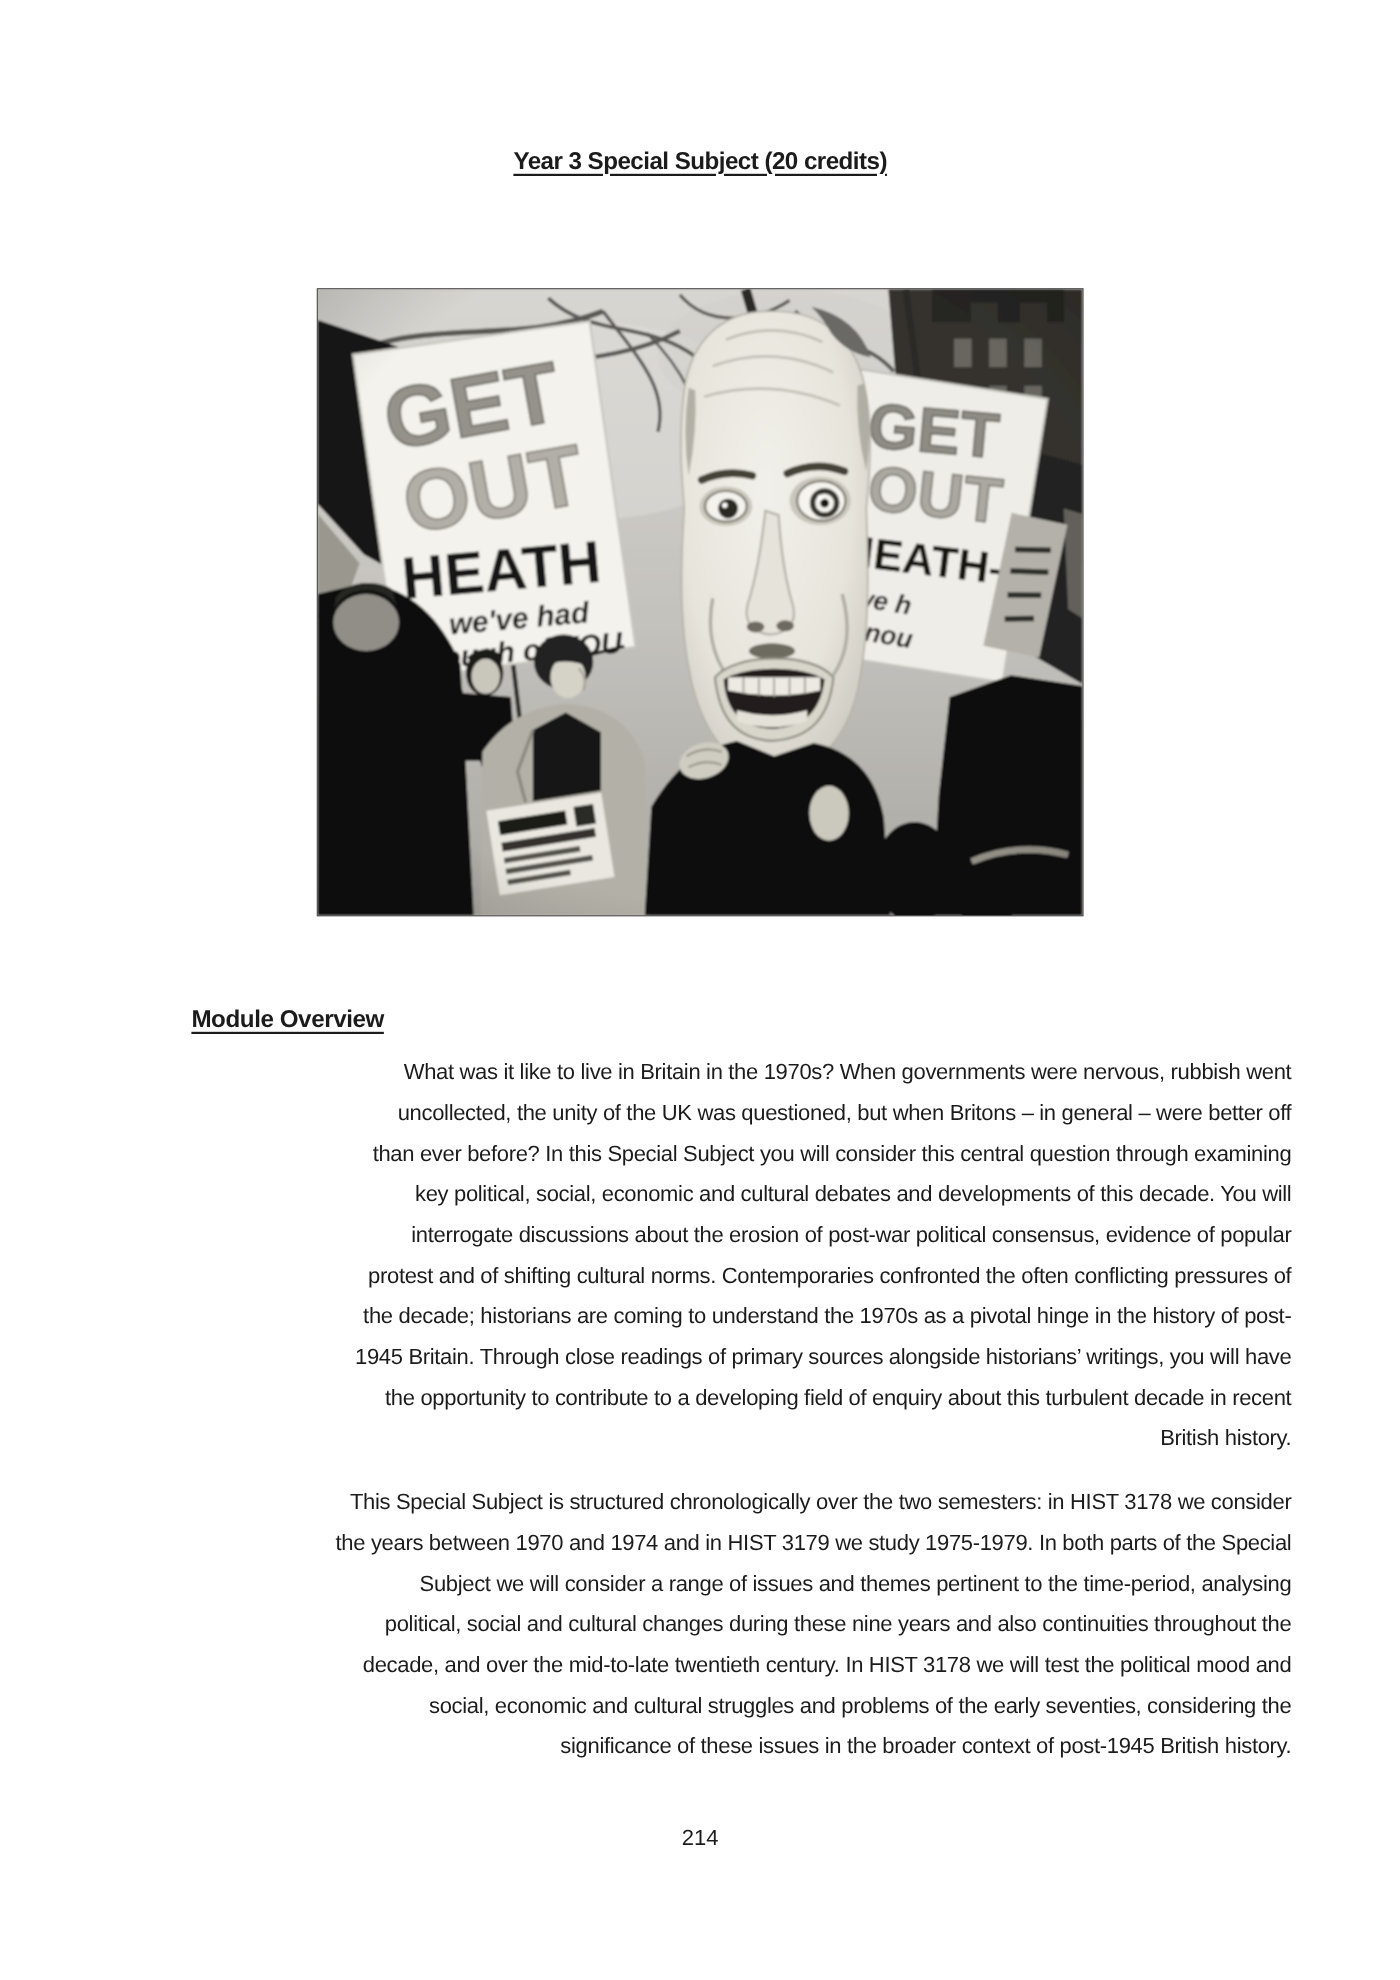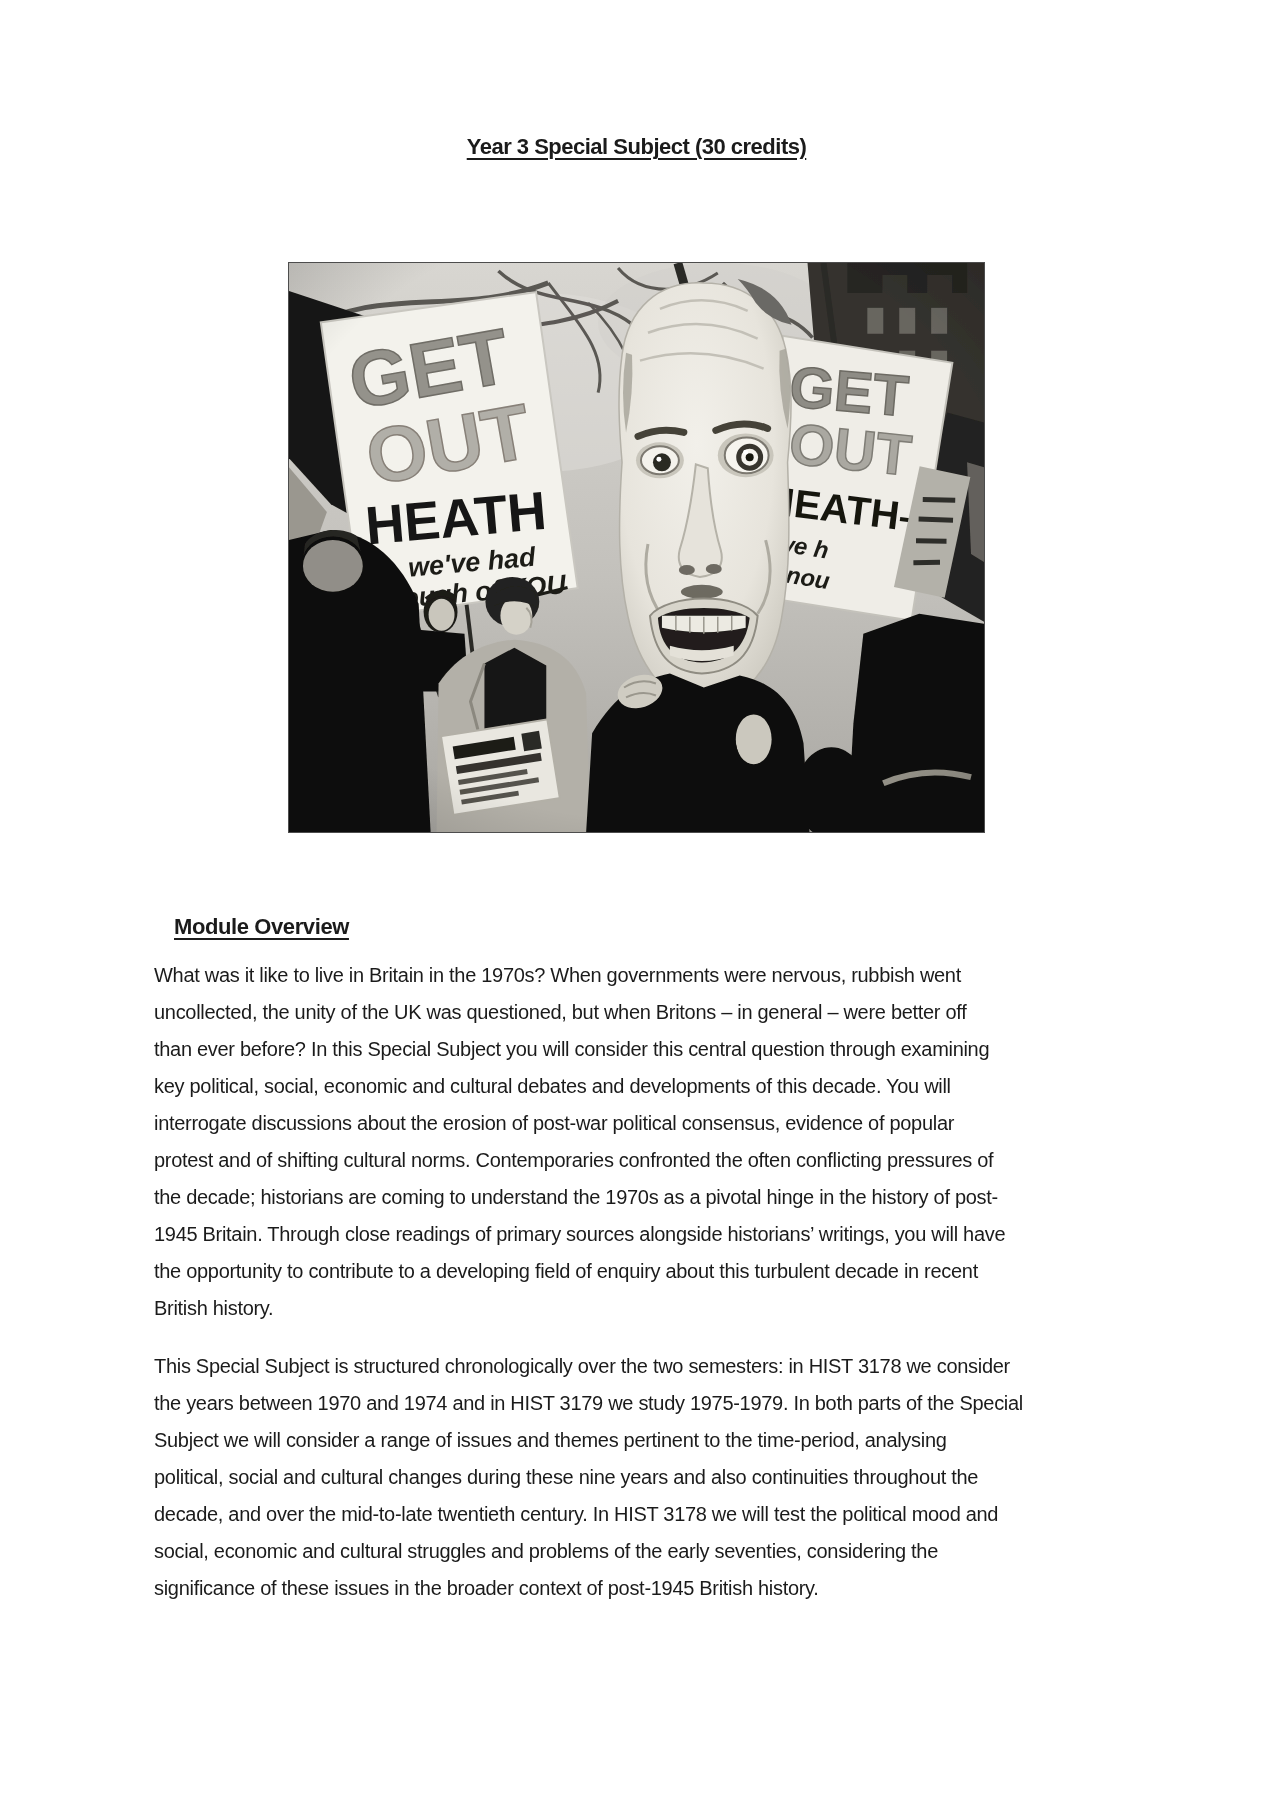--- a/index.html
+++ b/index.html
@@ -41,36 +41,37 @@
     text-decoration:underline;
     text-decoration-thickness:2px;
     text-underline-offset:4px;
     margin-left:20px;
   }
   .body-par{
     position:absolute;left:154px;width:1020px;
     font-size:20px;line-height:37px;
     letter-spacing:-0.3px;
     white-space:pre-line;
+    text-align:right;
   }
   .par1{top:957px;}
   .par2{top:1348px;}
   .page-number{
     position:absolute;left:0;top:1660px;width:100%;
     text-align:center;font-size:20px;
   }
   .sign-text{font-family:"Liberation Sans",sans-serif;font-weight:bold;}
   .hand-text{font-family:"Liberation Sans",sans-serif;font-weight:bold;font-style:italic;}
 </style>
 </head>
 <body>
 
 <div class="page">
 
-  <div class="h-center heading1"><span>Year 3 Special Subject (30 credits)</span></div>
+  <div class="h-center heading1"><span>Year 3 Special Subject (20 credits)</span></div>
 
   <div class="photo" role="img" aria-label="Black and white photograph of a 1970s street protest: demonstrators hold GET OUT HEATH placards around a giant papier-mache caricature head of Edward Heath">
     <svg viewBox="0 0 697 571" preserveAspectRatio="none">
       <defs>
         <linearGradient id="sky" x1="0" y1="0" x2="0" y2="1">
           <stop offset="0" stop-color="#d8d6d1"></stop>
           <stop offset="0.55" stop-color="#c3c1bc"></stop>
           <stop offset="1" stop-color="#a9a7a2"></stop>
         </linearGradient>
         <radialGradient id="headShade" cx="0.45" cy="0.38" r="0.75">
@@ -297,13 +298,14 @@
 the opportunity to contribute to a developing field of enquiry about this turbulent decade in recent
 British history.</div>
   <div class="body-par par2">This Special Subject is structured chronologically over the two semesters: in HIST 3178 we consider
 the years between 1970 and 1974 and in HIST 3179 we study 1975-1979. In both parts of the Special
 Subject we will consider a range of issues and themes pertinent to the time-period, analysing
 political, social and cultural changes during these nine years and also continuities throughout the
 decade, and over the mid-to-late twentieth century.  In HIST 3178 we will test the political mood and
 social, economic and cultural struggles and problems of the early seventies, considering the
 significance of these issues in the broader context of post-1945 British history.</div>
 
+  <div class="page-number">214</div>
 </div>
 
 </body></html>

